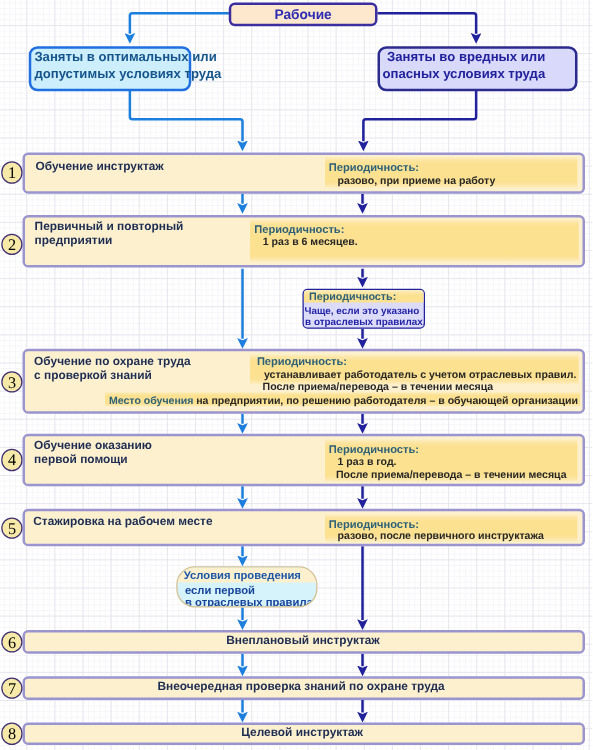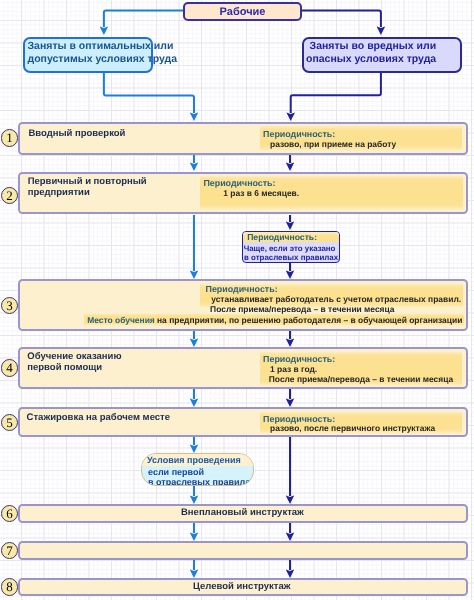--- a/index.html
+++ b/index.html
@@ -125,34 +125,37 @@
   <div class="rbox rowbox" style="left:18px;top:504.2px;width:449.5px;height:18.8px;"></div>
   <div class="rbox rowbox" style="left:18px;top:540.9px;width:449.5px;height:18.9px;"></div>
   <div class="rbox rowbox" style="left:18px;top:577.6px;width:449.5px;height:18.6px;"></div>
 
   <div class="per" style="left:259.8px;top:125.4px;width:202px;height:25.4px;"></div>
   <div class="per" style="left:200.2px;top:174.8px;width:263.2px;height:35.2px;"></div>
   <div class="per" style="left:200.1px;top:282.8px;width:263.3px;height:25.4px;"></div>
   <div class="per" style="left:259.8px;top:350.6px;width:202px;height:35.2px;"></div>
   <div class="per" style="left:259.8px;top:410.7px;width:202px;height:23px;"></div>
 
-  <div class="lbl" style="left:28.4px;top:128.1px;">Вводный проверкой</div>
+  <div class="lbl" style="left:28.4px;top:128.1px;">Обучение инструктаж</div>
   <div class="lbl" style="left:27.7px;top:176.4px;">Первичный и повторный
 предприятии</div>
+  <div class="lbl" style="left:27.3px;top:283.6px;">Обучение по охране труда
+с проверкой знаний</div>
   <div class="lbl" style="left:27.3px;top:351.3px;">Обучение оказанию
 первой помощи</div>
   <div class="lbl" style="left:26.6px;top:411.9px;">Стажировка на рабочем месте</div>
   <div class="lbl" style="left:181px;top:507.3px;">Внеплановый инструктаж</div>
+  <div class="lbl" style="left:126px;top:544px;">Внеочередная проверка знаний по охране труда</div>
   <div class="lbl" style="left:193px;top:580.7px;">Целевой инструктаж</div>
 
   <div class="ph" style="left:263.1px;top:129.3px;">Периодичность:</div>
   <div class="pb" style="left:270px;top:139px;">разово, при приеме на работу</div>
 
   <div class="ph" style="left:203.4px;top:177.6px;">Периодичность:</div>
-  <div class="pb" style="left:210.2px;top:187.6px;margin-left:13px;">1 раз в 6 месяцев.</div>
+  <div class="pb" style="left:210.2px;top:187.6px;">1 раз в 6 месяцев.</div>
 
   <div class="ph" style="left:205.5px;top:284.4px;">Периодичность:</div>
   <div class="pb" style="left:211.2px;top:294.4px;">устанавливает работодатель с учетом отраслевых правил.</div>
   <div class="pb" style="left:210.1px;top:304.4px;">После приема/перевода – в течении месяца</div>
 
   <div class="ph" style="left:263.1px;top:354.3px;">Периодичность:</div>
   <div class="pb" style="left:270px;top:364.3px;">1 раз в год.</div>
   <div class="pb" style="left:268.8px;top:374.3px;">После приема/перевода – в течении месяца</div>
 
   <div class="ph" style="left:263.1px;top:413.5px;">Периодичность:</div>

